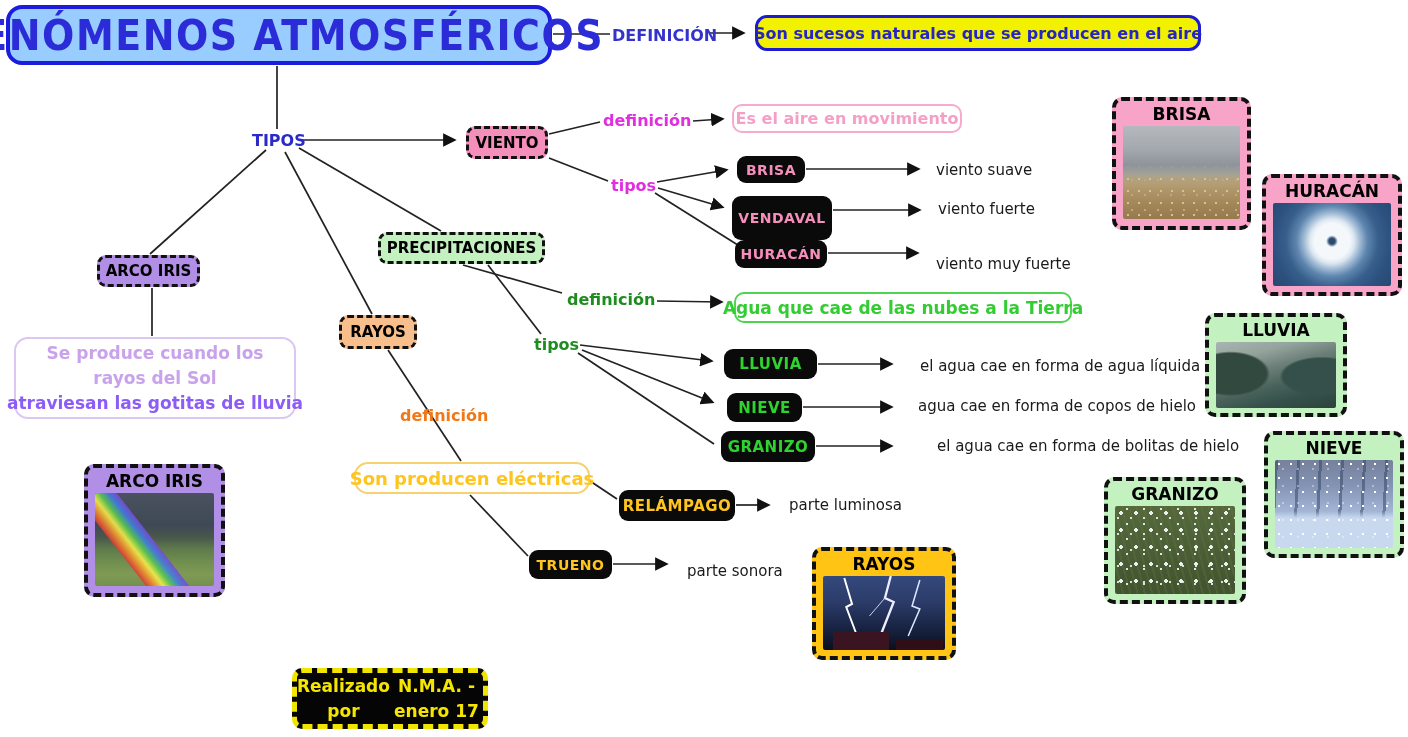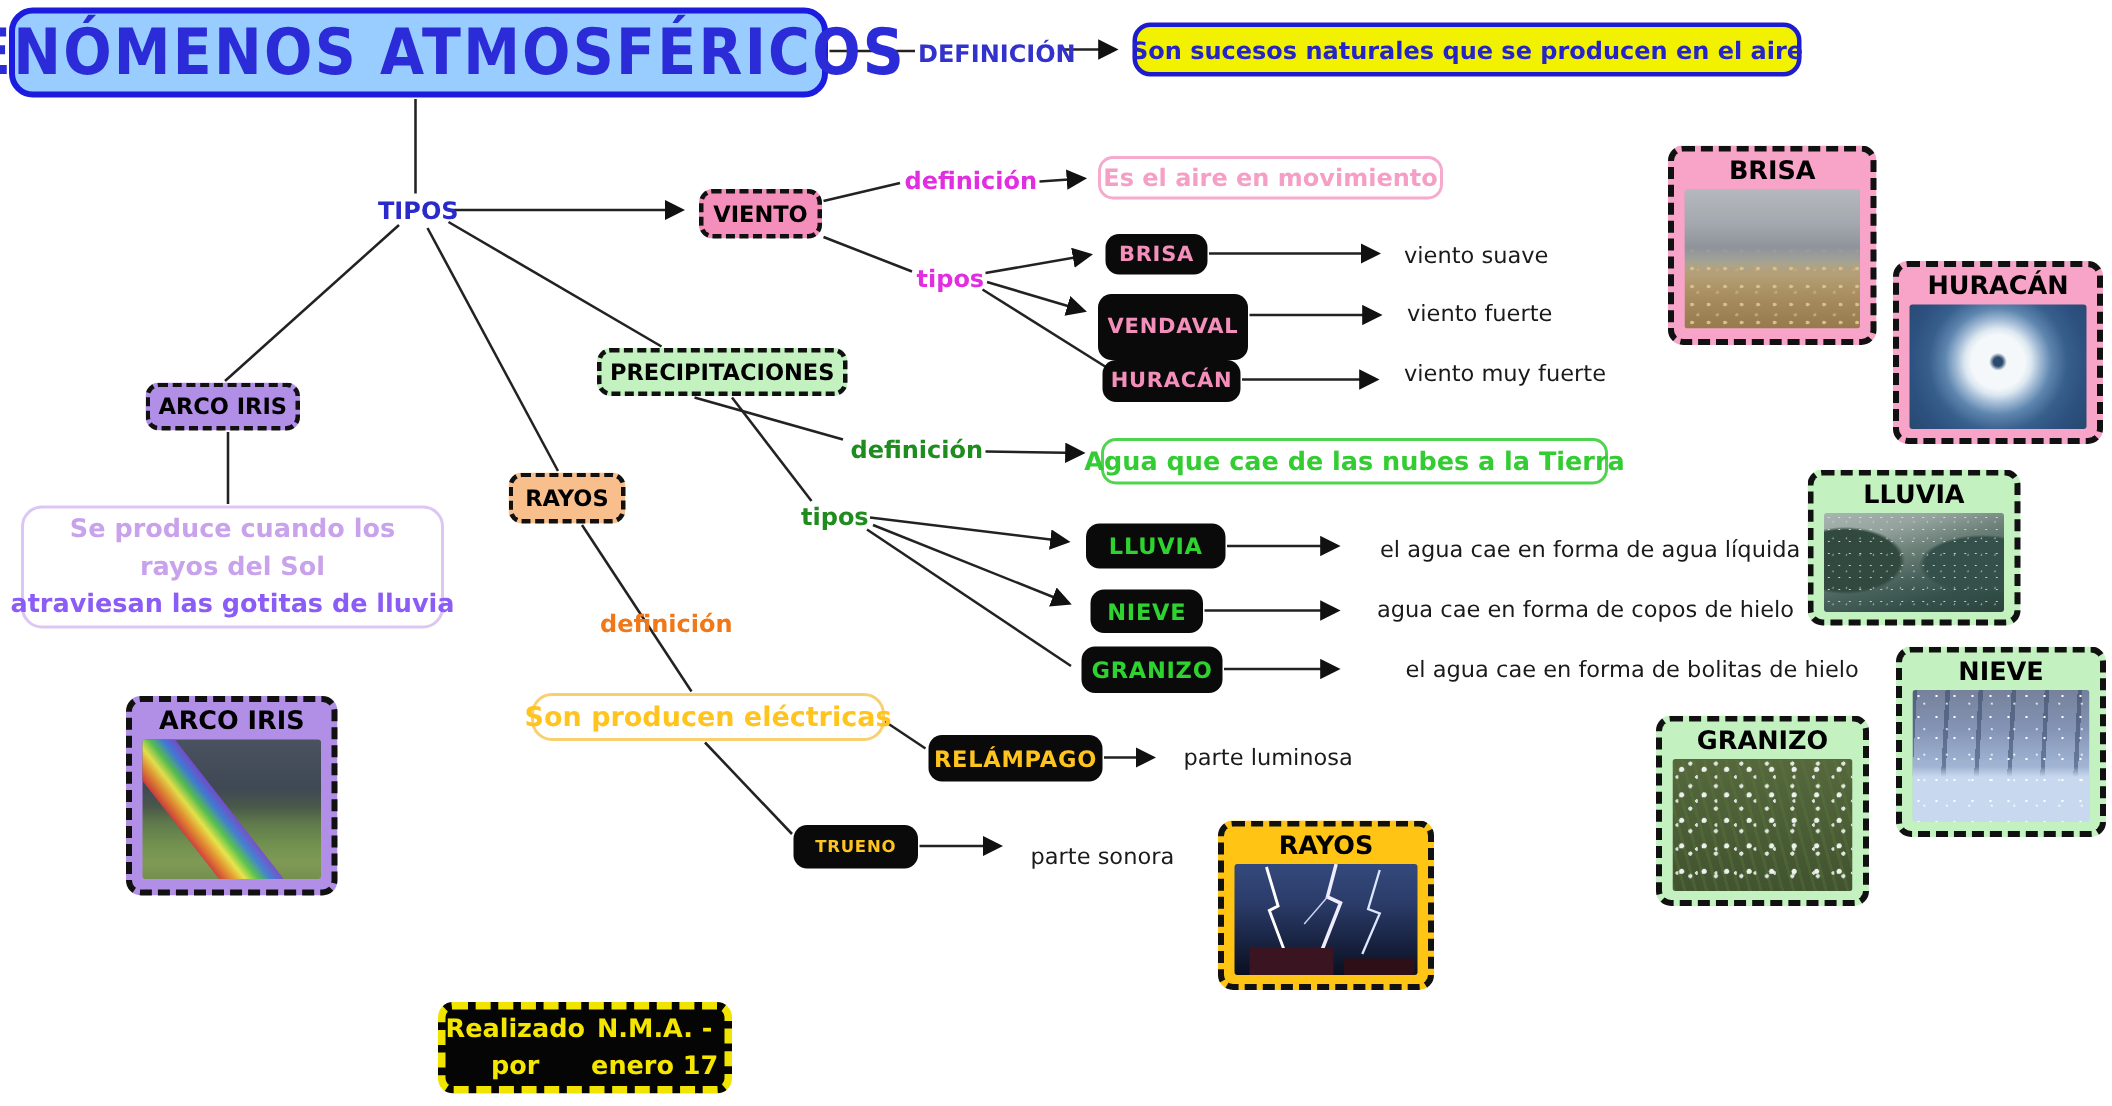--- a/index.html
+++ b/index.html
@@ -127,23 +127,23 @@
     <span>BRISA</span>
   </div>
   <div class="abs center pill" style="left:732px;top:196px;width:100px;height:44px;color:#F48FBB;">
     <span>VENDAVAL</span>
   </div>
   <div class="abs center pill" style="left:735px;top:240px;width:92px;height:28px;color:#F48FBB;">
     <span>HURACÁN</span>
   </div>
   <span class="abs detail" style="left:936px;top:161px;">viento suave</span>
   <span class="abs detail" style="left:938px;top:200px;">viento fuerte</span>
-  <span class="abs detail" style="left:936px;top:240px;">viento muy fuerte</span>
-
-  <div class="abs center node" style="left:398px;top:232px;width:167px;height:32px;background:#C4F1C0;">
+  <span class="abs detail" style="left:936px;top:255px;">viento muy fuerte</span>
+
+  <div class="abs center node" style="left:378px;top:232px;width:167px;height:32px;background:#C4F1C0;">
     <span>PRECIPITACIONES</span>
   </div>
   <span class="abs rel-label" style="left:567px;top:290px;color:#1F8C1F;">definición</span>
   <div class="abs center def-box" style="left:734px;top:292px;width:338px;height:31px;border:2px solid #4ED44E;">
     <span style="font-size:17px;color:#33CC33;">Agua que cae de las nubes a la Tierra</span>
   </div>
   <span class="abs rel-label" style="left:534px;top:335px;color:#1F8C1F;">tipos</span>
 
   <div class="abs center pill" style="left:724px;top:349px;width:93px;height:30px;color:#2FD32F;font-size:15px;">
     <span>LLUVIA</span>
@@ -170,21 +170,21 @@
   <div class="abs center node" style="left:339px;top:315px;width:78px;height:34px;background:#F8BE8C;">
     <span>RAYOS</span>
   </div>
   <span class="abs rel-label" style="left:400px;top:406px;color:#F07818;">definición</span>
   <div class="abs center def-box" style="left:354px;top:462px;width:236px;height:32px;border:2px solid #F7D070;border-radius:14px;">
     <span style="font-size:18px;color:#FFC41E;">Son producen eléctricas</span>
   </div>
   <div class="abs center pill" style="left:619px;top:490px;width:116px;height:31px;color:#FFC41E;font-size:15px;">
     <span>RELÁMPAGO</span>
   </div>
-  <div class="abs center pill" style="left:529px;top:550px;width:83px;height:29px;color:#FFC41E;font-size:11px;">
+  <div class="abs center pill" style="left:529px;top:550px;width:83px;height:29px;color:#FFC41E;font-size:14px;">
 
     <span>TRUENO</span>
   </div>
   <span class="abs detail" style="left:789px;top:496px;">parte luminosa</span>
   <span class="abs detail" style="left:687px;top:562px;">parte sonora</span>
 
   <div class="abs card" style="left:1112px;top:97px;width:139px;height:133px;background:#F8A3C8;">
     <div class="card-title">BRISA</div>
     <div class="photo photo-brisa" style="height:93px;"></div>
   </div>

